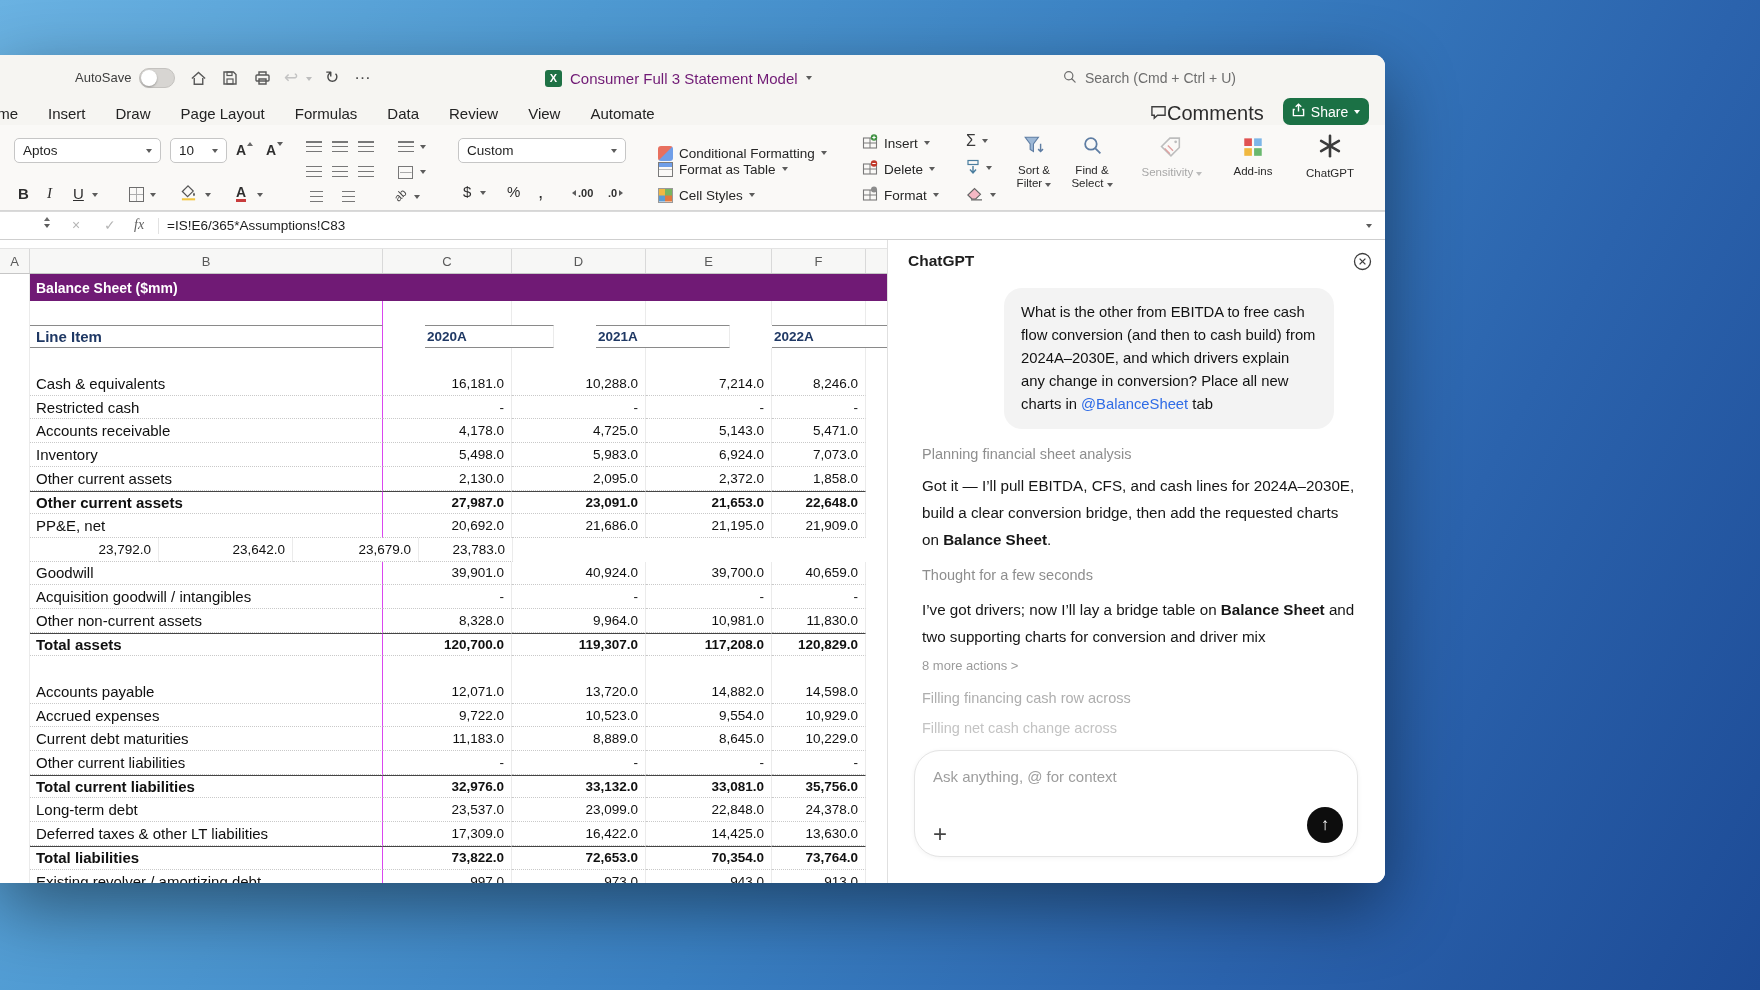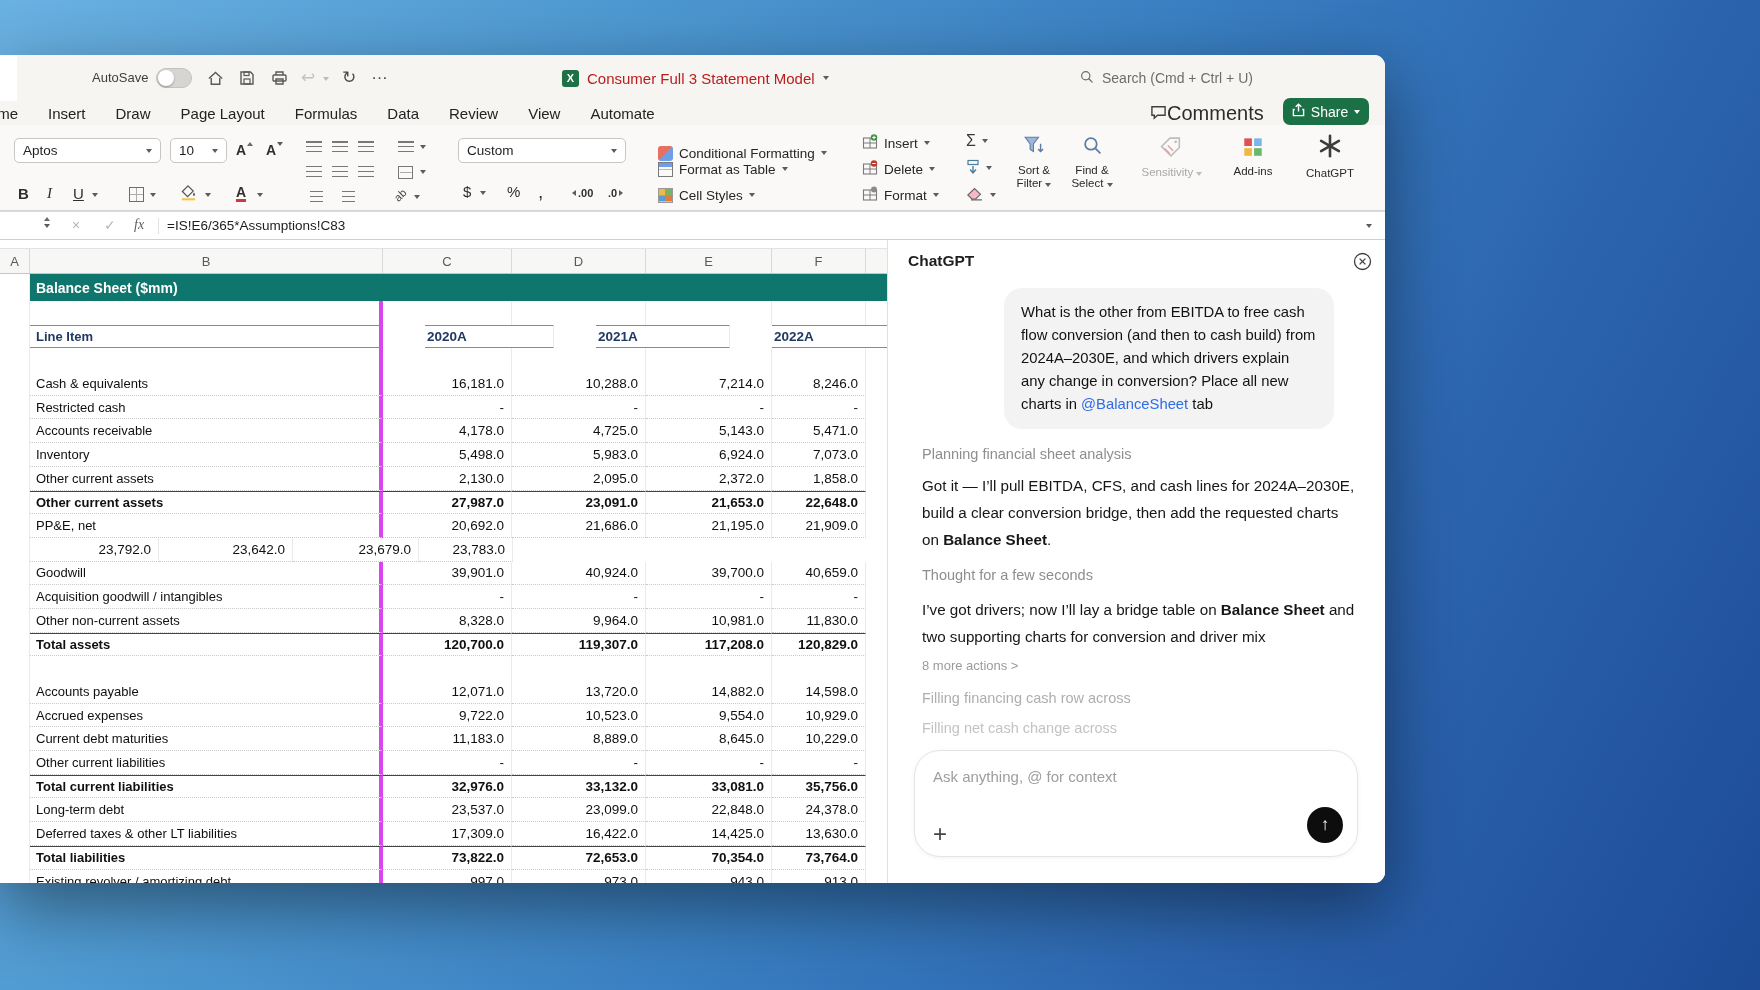--- a/index.html
+++ b/index.html
@@ -6,32 +6,32 @@
   html,body { width:1760px; height:990px; overflow:hidden; font-family:"Liberation Sans",sans-serif; }
   .stage { position:relative; width:1760px; height:990px;
     background:linear-gradient(118deg,#6ab2e2 0%,#4f9ad2 26%,#3a80c2 52%,#2b63ad 76%,#1d4b96 100%); }
 
   
   .window { position:absolute; left:0; top:55px; width:1385px; height:828px;
     background:#fff; border-radius:0 11px 11px 0; overflow:hidden;
     box-shadow:0 24px 70px rgba(0,0,0,.45); }
 
   
-  .titlebar { position:absolute; left:17px; top:0; width:100%; height:46px; background:#f6f5f2; }
+  .titlebar { position:absolute; left:0; top:0; width:100%; height:46px; background:#f6f5f2; }
   .titlebar > * { position:absolute; }
   .tb-text { top:15px; font-size:13px; color:#3e3e3e; }
   .toggle { top:13px; width:36px; height:20px; border-radius:10px; background:#d7d5d2; border:1px solid #c4c2bf; }
   .knob { position:absolute; left:1px; top:1px; width:16px; height:16px; border-radius:50%; background:#fff; box-shadow:0 1px 2px rgba(0,0,0,.3); }
   .tb-ic { top:14px; width:20px; height:18px; display:flex; align-items:center; justify-content:center; }
   .tb-glyph { top:12px; font-size:17px; color:#4a4a4a; }
   .tb-glyph.disabled { color:#c3c3c3; }
   .tb-center { top:0; left:545px; height:46px; display:flex; align-items:center; gap:8px; }
   .docic { width:17px; height:17px; background:#1e7145; border-radius:3px; color:#fff; font-size:11px; font-weight:bold;
     display:flex; align-items:center; justify-content:center; }
-  .tb-title { font-size:15px; color:#b91c1c; }
+  .tb-title { font-size:15px; color:#701a75; }
   .tb-search { top:0; left:1062px; height:46px; display:flex; align-items:center; gap:8px; font-size:14px; color:#6d6d6d; }
 
   .cv { width:0; height:0; border-left:3.5px solid transparent; border-right:3.5px solid transparent;
     border-top:4.2px solid #5c5c5c; display:inline-block; flex:none; }
   .cv.lt { border-top-color:#bdbdbd; }
   .cv.wh { border-top-color:#fff; }
   .tri-up { width:0;height:0;border-left:3.5px solid transparent;border-right:3.5px solid transparent;border-bottom:4px solid #6a6a6a;display:inline-block; }
 
   
   .tabrow { position:absolute; left:0; top:46px; width:100%; height:24px; background:#f6f5f2; overflow:hidden; }
@@ -90,28 +90,28 @@
 
   
   .sheet { position:absolute; left:0; top:185px; width:887px; height:643px; background:#fff; }
   .colheaders { position:absolute; top:8px; left:0; width:887px; height:26px; background:#f7f7f6;
     border-top:1px solid #e3e3e3; border-bottom:1px solid #c6c6c6; display:flex; }
   .ch { height:100%; display:flex; align-items:center; justify-content:center; font-size:13px; color:#5a5a5a;
     border-right:1px solid #d9d9d9; flex:none; }
   .rows { position:absolute; top:34px; left:0; width:887px; height:609px; overflow:hidden; }
   .srow { display:flex; height:23.7px; align-items:stretch; }
   .c-a { width:30px; flex:none; border-right:1px solid #ebebeb; }
-  .c-label { width:353px; flex:none; display:flex; align-items:center; padding-left:6px; font-size:13px; color:#101010;
-    border-right:4px solid #d946ef; white-space:nowrap; overflow:hidden; }
+  .c-label { width:353px; flex:none; display:flex; align-items:center; padding-left:6px; font-size:15px; color:#101010;
+    border-right:1px solid #d946ef; white-space:nowrap; overflow:hidden; }
   .c-num { flex:none; display:flex; align-items:center; justify-content:flex-end; padding-right:7px; font-size:13.5px; color:#101010;
     border-right:1px solid #ebebeb; }
   .w1 { width:129px; } .w2 { width:134px; } .w3 { width:126px; } .w4 { width:94px; }
   .c-sliver { flex:1; }
   .r-title { height:27px; }
-  .title-span { flex:1; background:#0f766e; color:#fff; font-weight:bold; font-size:14px;
+  .title-span { flex:1; background:#701a75; color:#fff; font-weight:bold; font-size:14px;
     display:flex; align-items:center; padding-left:6px; }
   .r-hdr .c-label, .r-hdr .c-num, .r-hdr .c-sliver { border-top:1px solid #8a8a8a; border-bottom:1px solid #8a8a8a;
     font-weight:bold; color:#1f3864; }
   .r-hdr .c-num { justify-content:flex-start; padding-left:2px;margin-left:42px; }
   .r-data .c-label, .r-data .c-num, .r-total .c-label, .r-total .c-num { border-bottom:1px dotted #c9c9c9; }
   .r-total .c-label, .r-total .c-num { font-weight:bold; border-top:1px solid #454545; }
 
   
   .chatpanel { position:absolute; left:887px; top:185px; width:498px; height:643px; background:#fff; border-left:1px solid #e0e0e0; }
   .chatpanel > * { position:absolute; }

